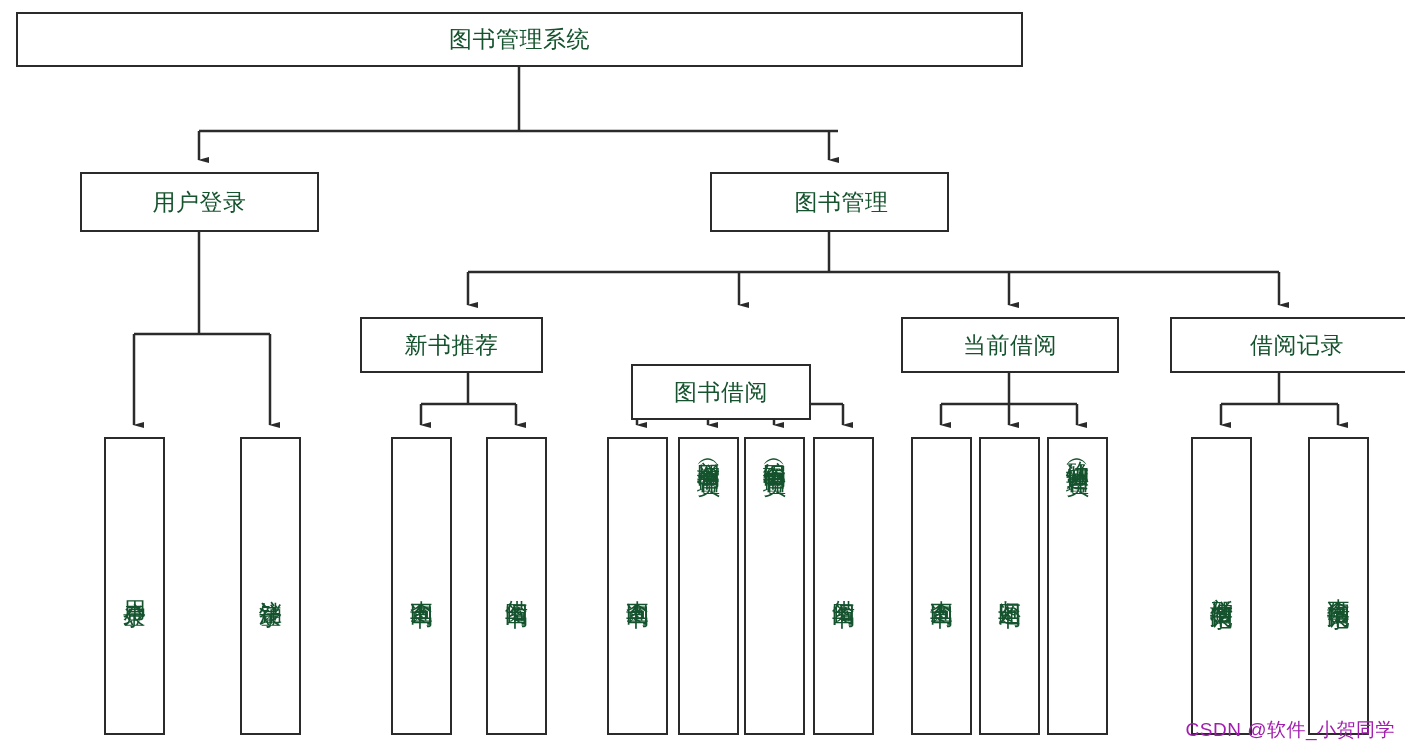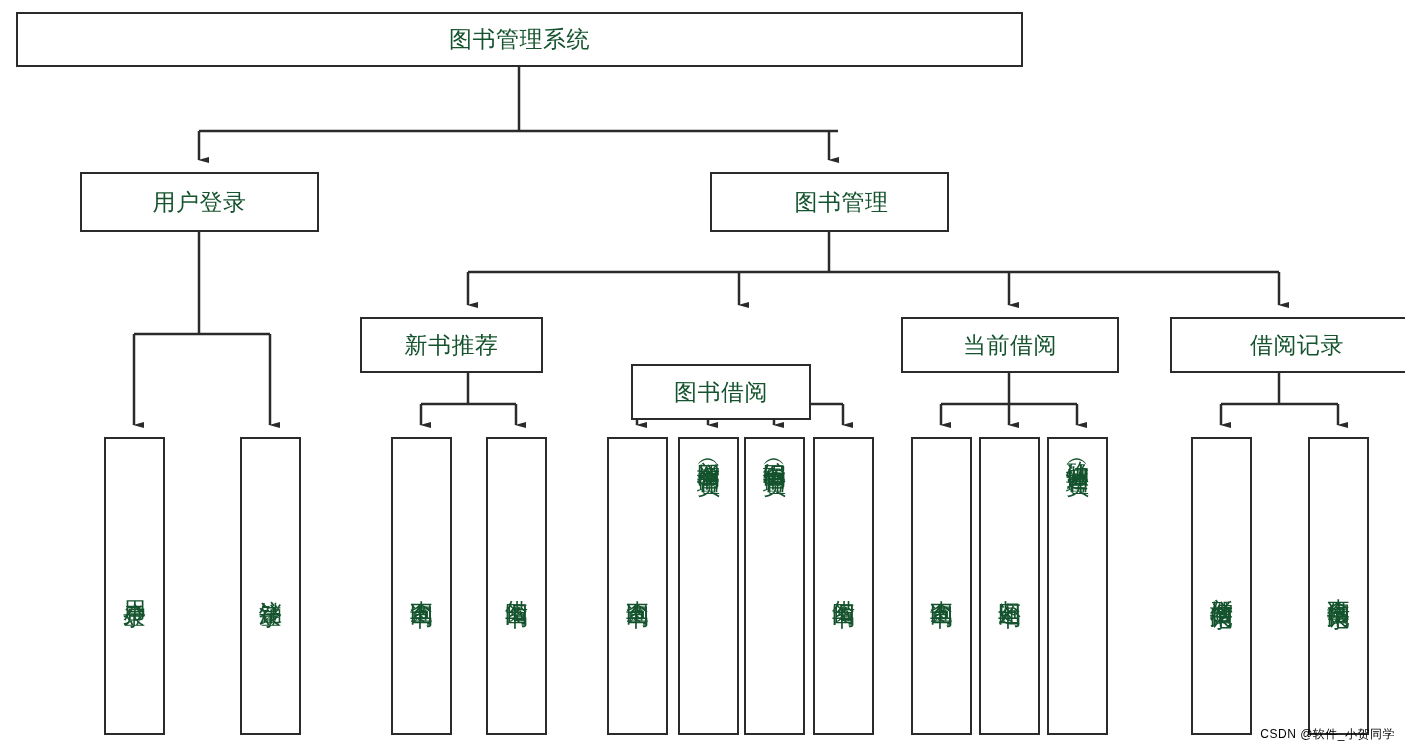--- a/index.html
+++ b/index.html
@@ -56,22 +56,22 @@
   .node.v.topalign {
     align-items: flex-start;
   }
   .node.v.topalign .vtext {
     padding-top: 4px;
   }
   .watermark {
     position: absolute;
     right: 10px;
     bottom: 4px;
-    font-size: 12px;
-    color: #000000;
+    font-size: 19px;
+    color: #a21caf;
     white-space: nowrap;
     letter-spacing: 0.5px;
   }
 </style>
 </head>
 <body>
 
 <div id="canvas">
 
   <svg class="wires" viewBox="0 0 1405 747">

